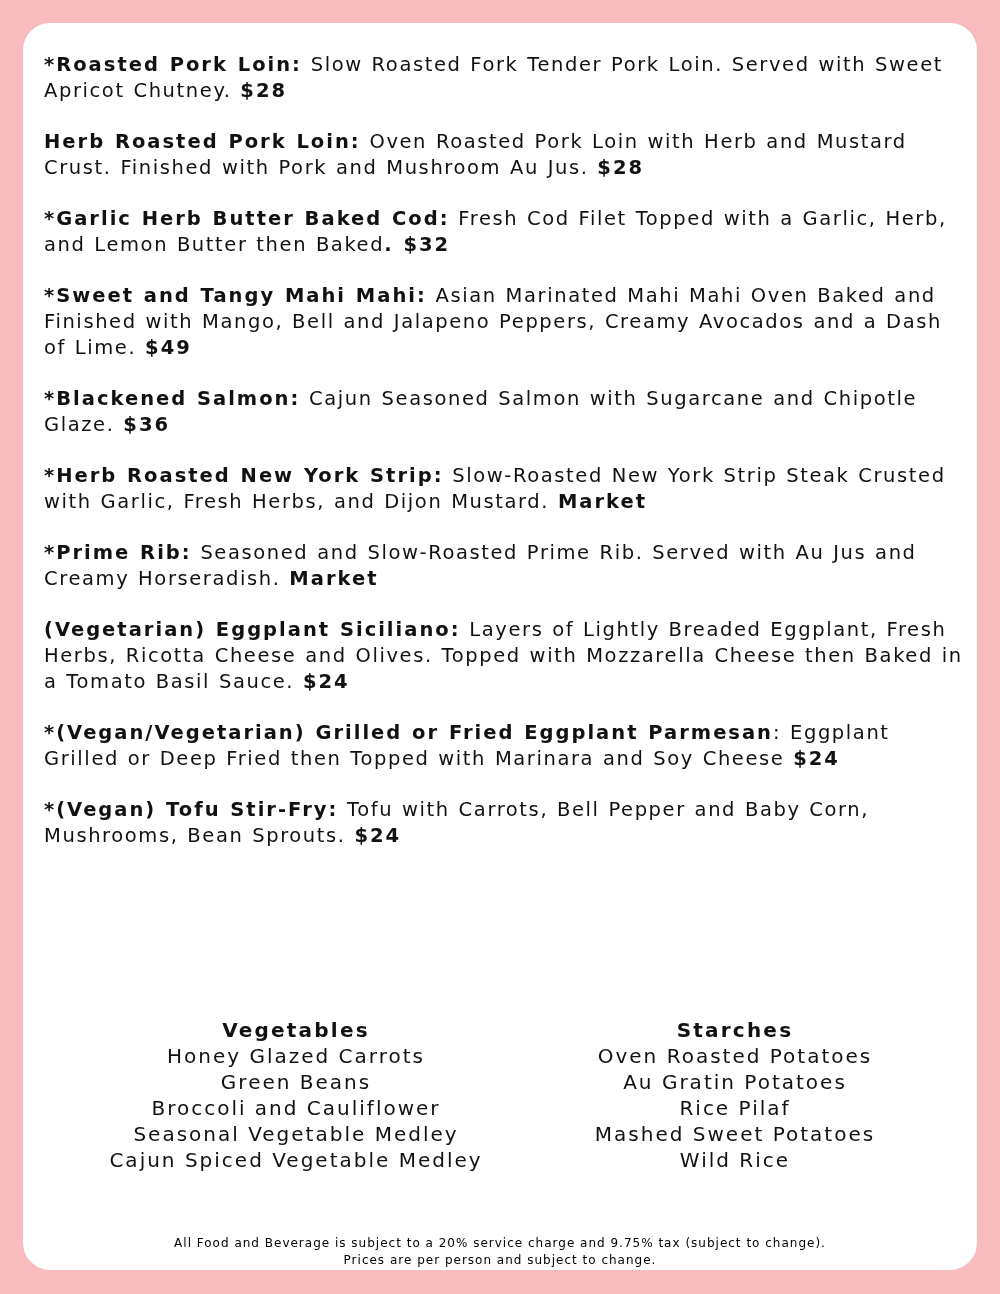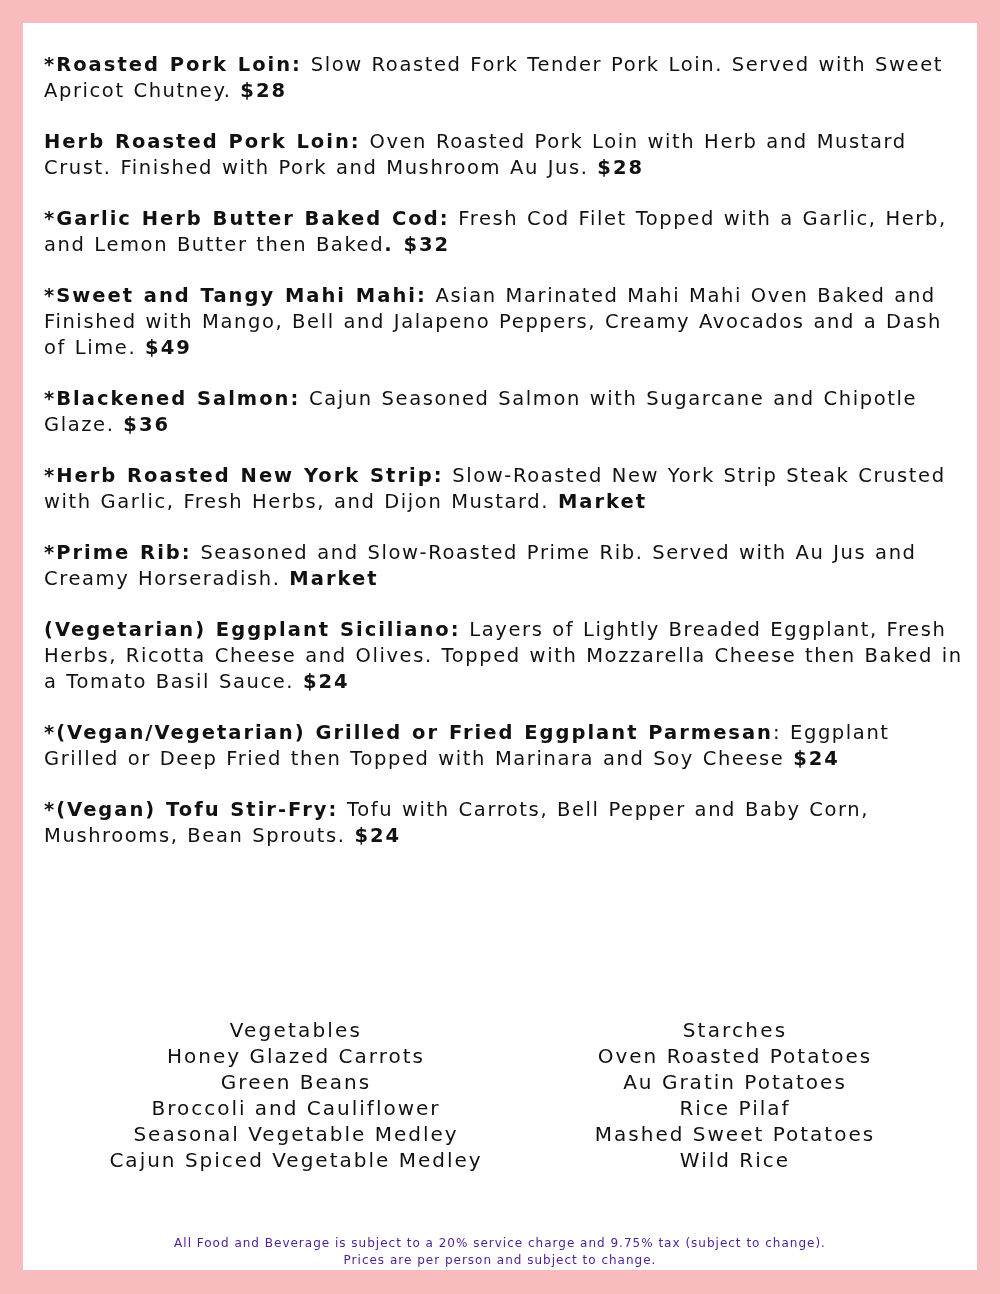--- a/index.html
+++ b/index.html
@@ -15,20 +15,21 @@
       font-family: "DejaVu Sans", sans-serif;
       color: #111;
     }
     .page {
       position: absolute;
       left: 23px;
       top: 23px;
       width: 954px;
       height: 1247px;
       background: #ffffff;
+      border-radius: 27px;
     }
     .items {
       position: absolute;
       left: 21px;
       top: 29px;
       width: 920px;
     }
     .item {
       font-size: 19.5px;
       line-height: 26px;
@@ -50,33 +51,33 @@
     .col {
       position: absolute;
       text-align: center;
       font-size: 20px;
       line-height: 26px;
       letter-spacing: 2px;
     }
     .col.veg { left: 40px; width: 466px; }
     .col.starch { left: 486px; width: 452px; }
     .col .heading {
-      font-weight: normal;
+      font-weight: bold;
       letter-spacing: 2.2px;
     }
     .footer {
       position: absolute;
       left: 0;
       top: 1212px;
       width: 954px;
       text-align: center;
       font-size: 12px;
       line-height: 17px;
       letter-spacing: 1px;
-      color: #4c1d95;
+      color: #000000;
     }
   </style>
 </head>
 <body>
 
 <div class="page">
 
   <div class="items">
     <p class="item"><span class="name">*Roasted Pork Loin:</span><span> Slow Roasted Fork Tender Pork Loin. Served with Sweet Apricot Chutney. </span><span class="price">$28</span></p>
     <p class="item"><span class="name">Herb Roasted Pork Loin:</span><span> Oven Roasted Pork Loin with Herb and Mustard Crust. Finished with Pork and Mushroom Au Jus. </span><span class="price">$28</span></p>

